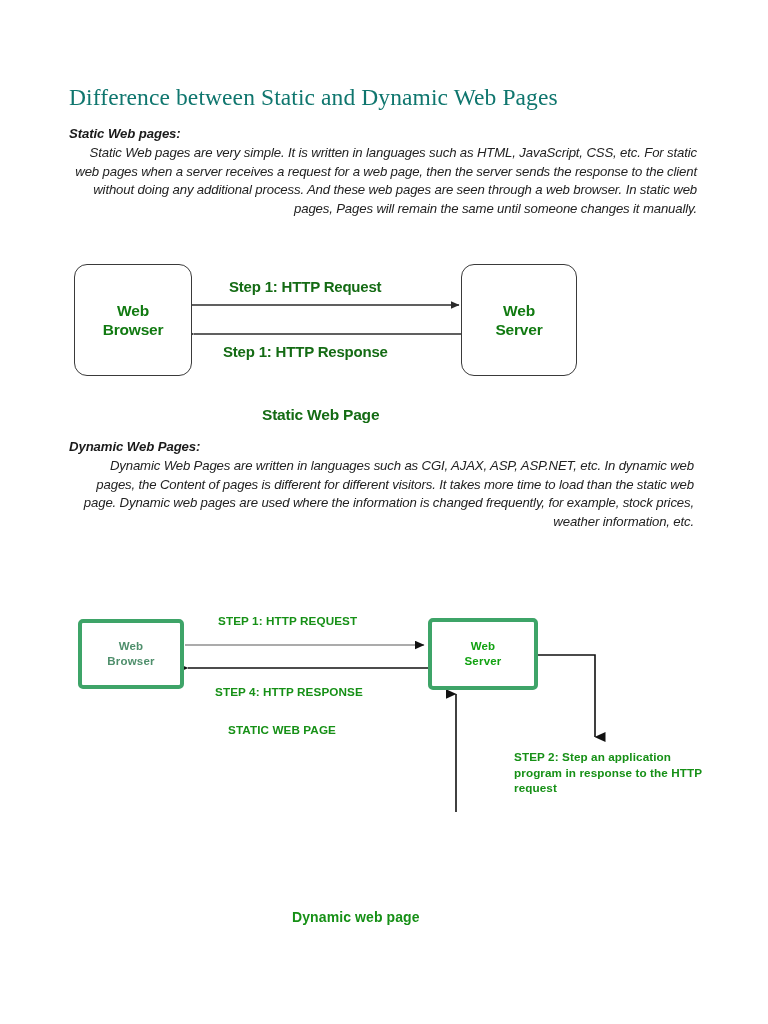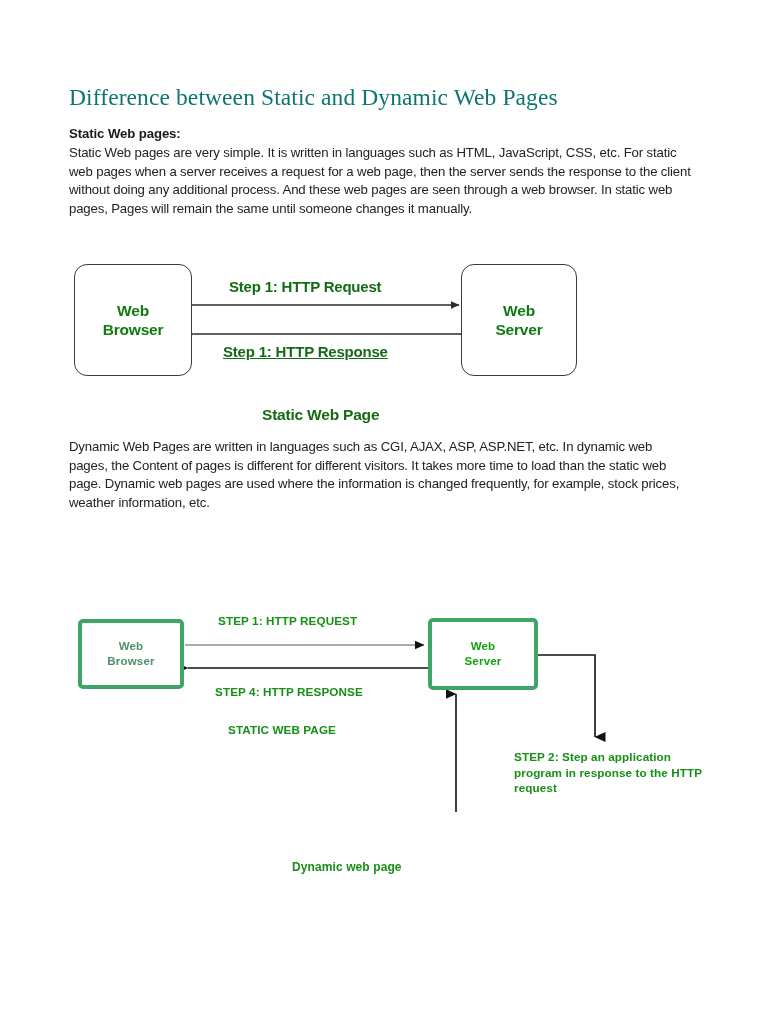--- a/index.html
+++ b/index.html
@@ -38,37 +38,38 @@
     letter-spacing: 0.1px;
     color: #0f766e;
     white-space: nowrap;
   }
 
   
   .section {
     position: absolute;
     width: 628px;
     left: 69px;
+    font-style: italic;
   }
   .sec-heading {
     font-size: 13.2px;
     font-weight: bold;
     line-height: 18px;
     color: #1a1a1a;
     margin: 0 0 1px 0;
     letter-spacing: -0.1px;
   }
   .sec-body {
     font-size: 13.2px;
     font-weight: 400;
     line-height: 18.6px;
     color: #222222;
     margin: 0;
     letter-spacing: -0.15px;
-    text-align: left;
+    text-align: right;
   }
   #section-static { top: 125px; }
   #section-dynamic { top: 438px; }
   #section-dynamic .sec-body { width: 625px; }
 
   
   #diagram-static {
     position: absolute;
     left: 0;
     top: 0;
@@ -97,21 +98,21 @@
 
   .d1-label {
     position: absolute;
     font-size: 15px;
     font-weight: bold;
     color: #146b14;
     letter-spacing: -0.2px;
     white-space: nowrap;
   }
   #d1-label-request  { left: 229px; top: 278px; }
-  #d1-label-response { left: 223px; top: 343px; text-decoration: underline; }
+  #d1-label-response { left: 223px; top: 343px; }
   #d1-caption {
     position: absolute;
     left: 262px;
     top: 406px;
     font-size: 15.5px;
     font-weight: bold;
     color: #146b14;
     letter-spacing: -0.2px;
     white-space: nowrap;
   }
@@ -156,21 +157,21 @@
     color: #169016;
     letter-spacing: 0.1px;
     line-height: 15.5px;
     white-space: nowrap;
   }
   #d2-label-step1    { left: 218px; top: 613px; }
   #d2-label-step4    { left: 215px; top: 684px; }
   #d2-label-static   { left: 228px; top: 722px; }
   #d2-label-step2    { left: 514px; top: 749px; white-space: normal; width: 190px; }
   #d2-label-step3    { left: 271px; top: 824px; white-space: normal; width: 240px; }
-  #d2-caption        { left: 292px; top: 860px; font-size: 12px; }
+  #d2-caption        { left: 292px; top: 910px; font-size: 14px; }
 
   
   svg.lines {
     position: absolute;
     left: 0;
     top: 0;
     width: 768px;
     height: 1024px;
     overflow: visible;
   }
@@ -215,20 +216,21 @@
     </div>
 
     <div class="d1-label" id="d1-label-request">Step 1: HTTP Request</div>
 
     <div class="d1-label" id="d1-label-response">Step 1: HTTP Response</div>
 
     <div id="d1-caption">Static Web Page</div>
   </div>
 
   <div class="section" id="section-dynamic">
+    <p class="sec-heading">Dynamic Web Pages:</p>
     <p class="sec-body">Dynamic Web Pages are written in languages such as CGI, AJAX, ASP, ASP.NET, etc. In dynamic web pages, the Content of pages is different for different visitors. It takes more time to load than the static web page. Dynamic web pages are used where the information is changed frequently, for example, stock prices, weather information, etc.</p>
   </div>
 
   <div id="diagram-dynamic">
 
     <svg class="lines">
       <defs>
         <marker id="arrowRightD2" markerWidth="10" markerHeight="9" refX="9.5" refY="4.5" orient="auto" markerUnits="userSpaceOnUse">
           <path d="M0,0 L10,4.5 L0,9 Z" fill="#111111"></path>
         </marker>

